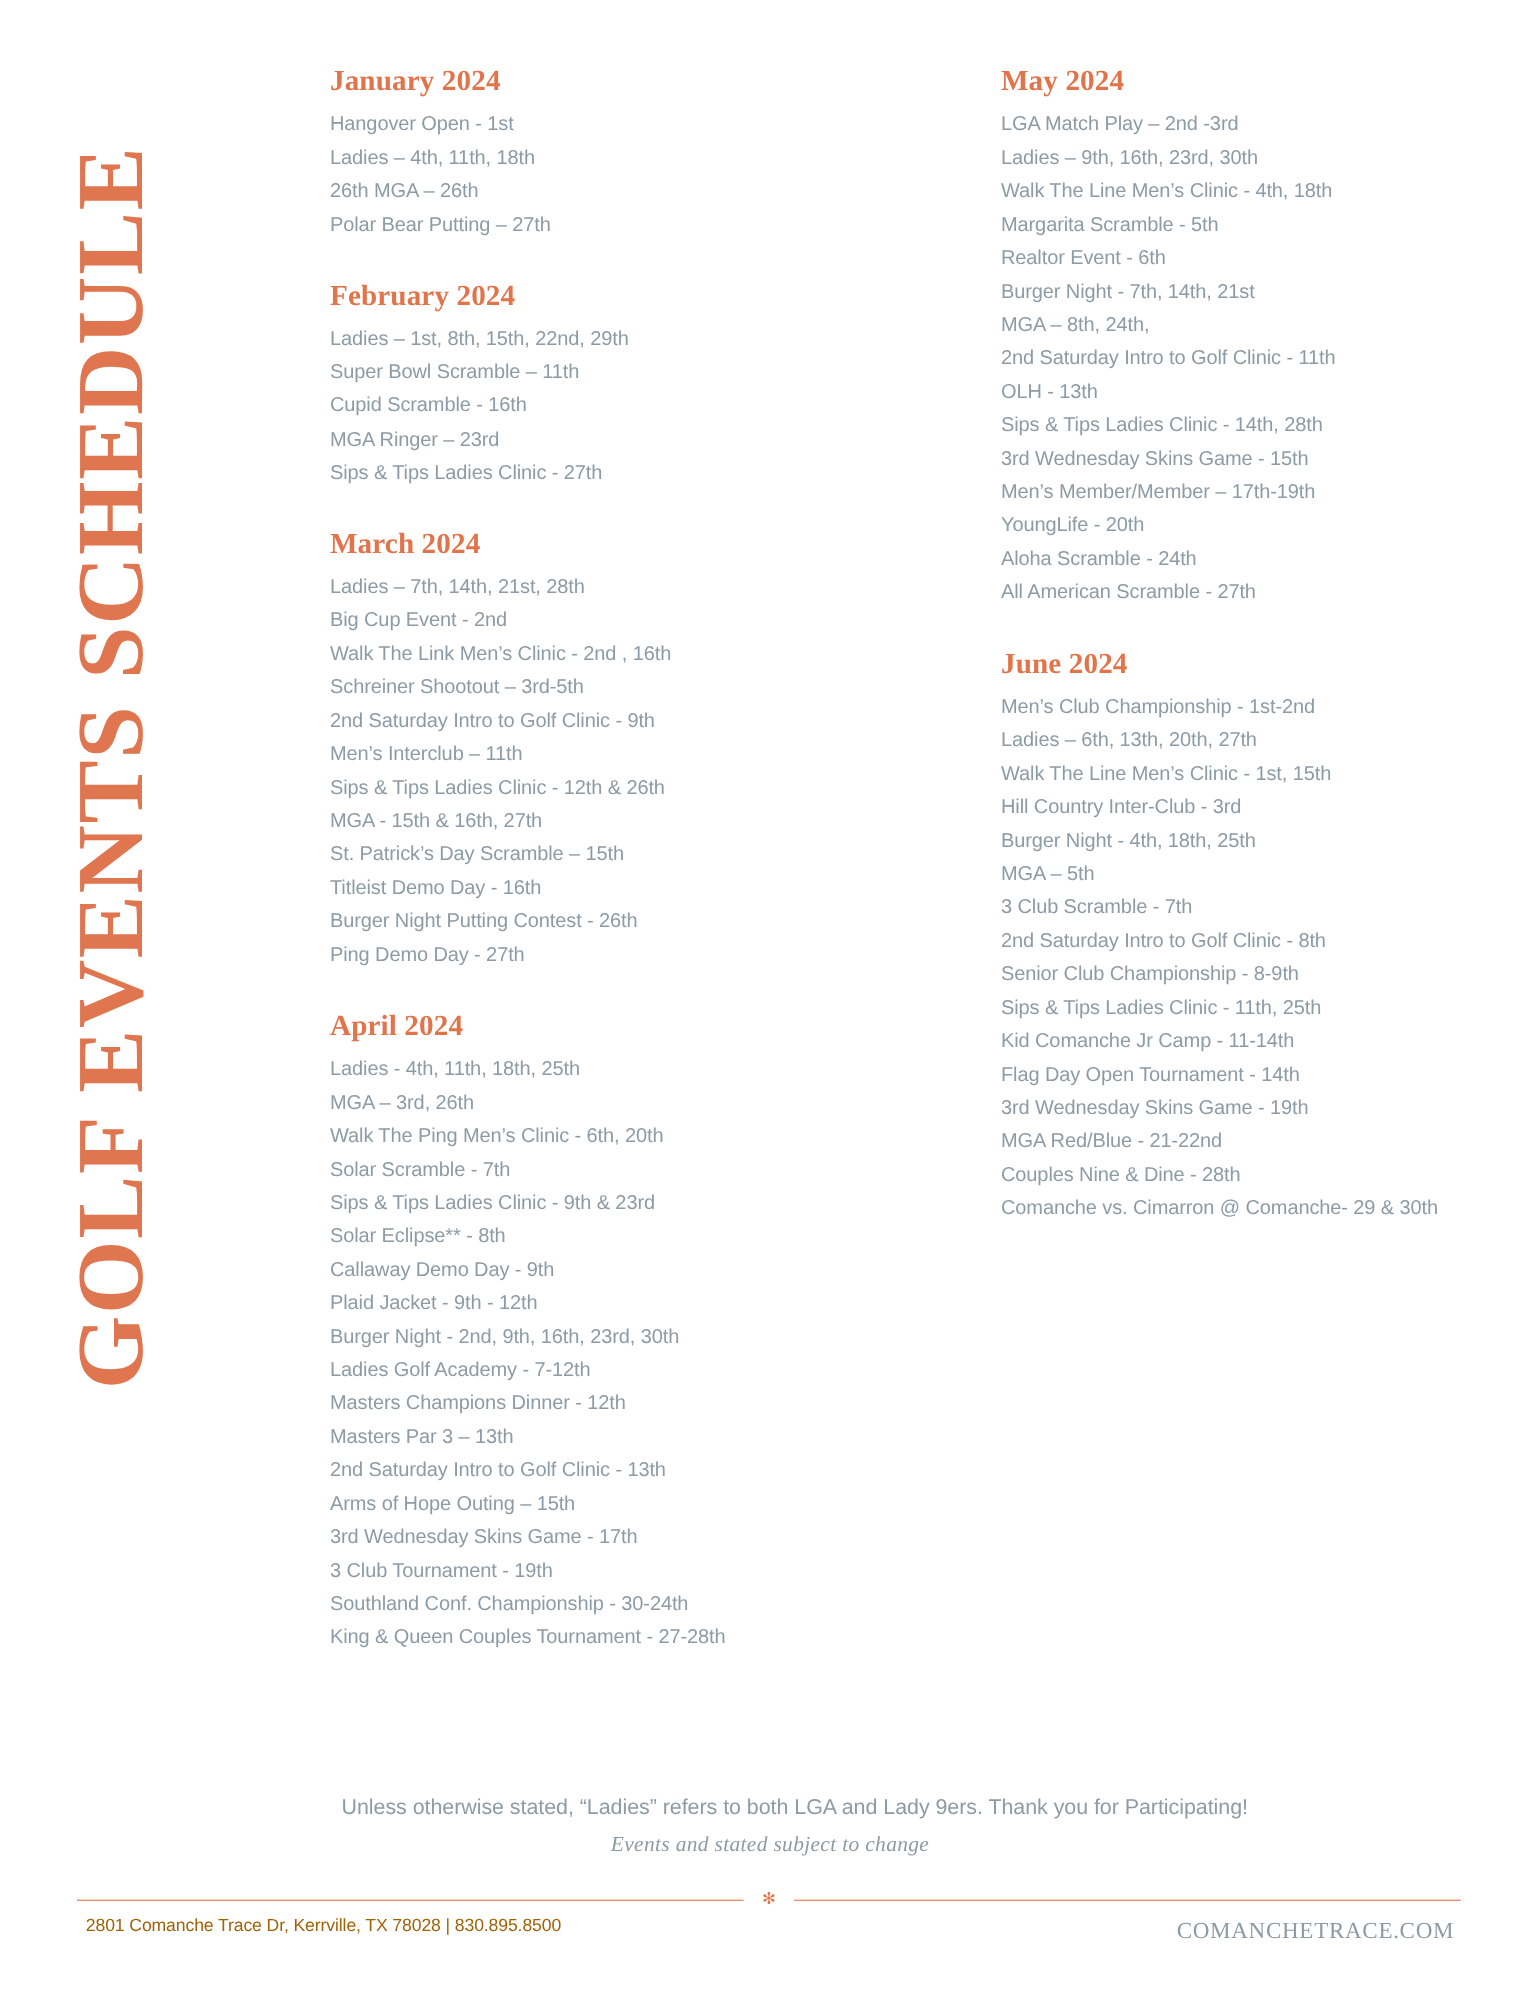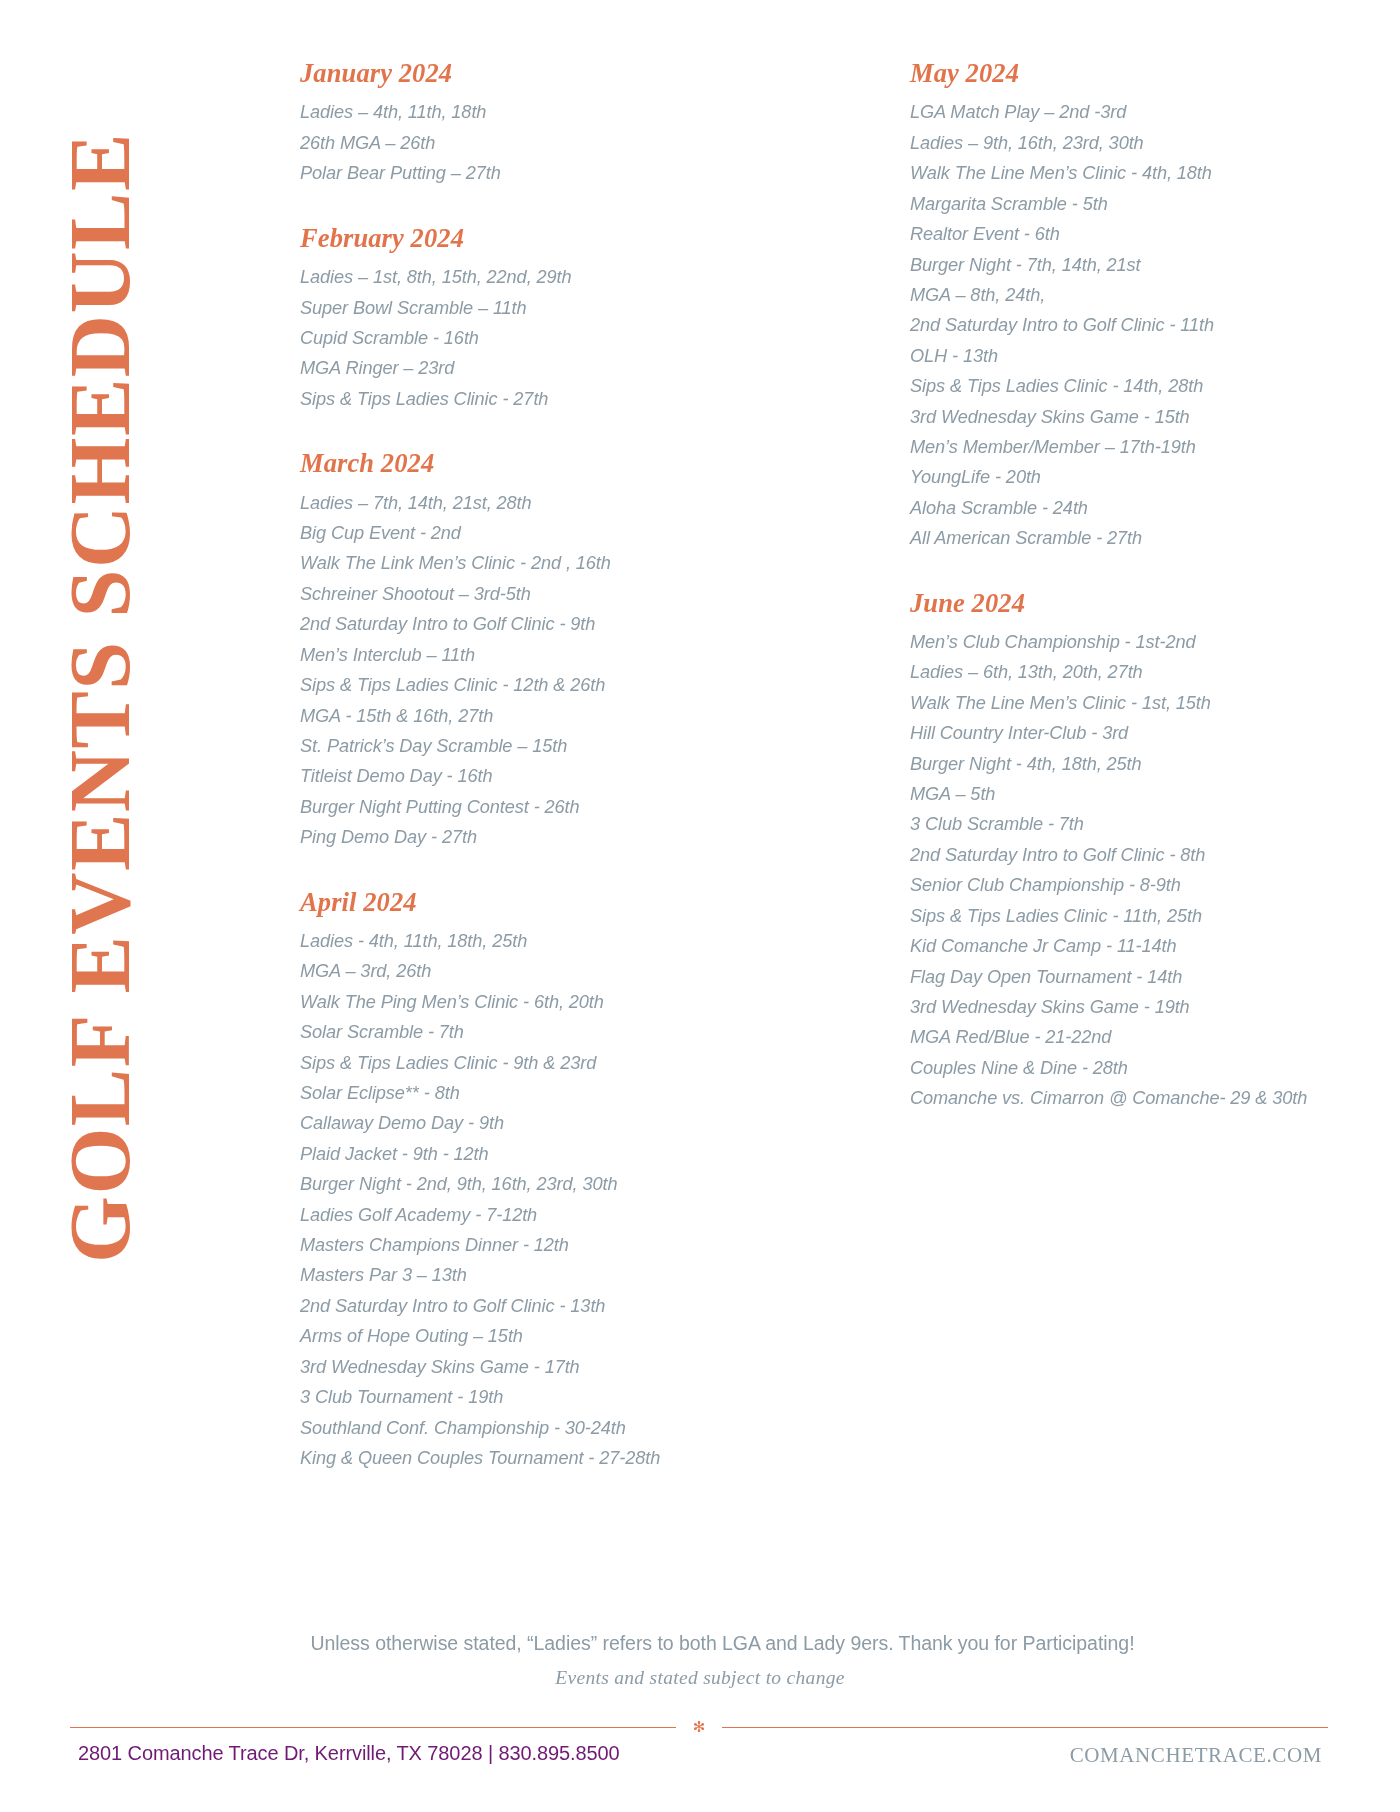--- a/index.html
+++ b/index.html
@@ -56,21 +56,20 @@
     display: flex;
     gap: 180px;
     align-items: flex-start;
   }
   .col {
     width: 430px;
   }
 
   .month {
     margin-bottom: 34px;
-    font-style: italic;
   }
   .month:last-child { margin-bottom: 0; }
 
   .month-title {
     font-family: "Liberation Serif", serif;
     font-weight: bold;
     font-size: 26.5px;
     color: #e2744b;
     margin: 0 0 9px 0;
     line-height: 1.15;
@@ -139,22 +138,22 @@
     color: #e2744b;
     font-size: 15px;
     line-height: 1;
     font-family: "Liberation Serif", serif;
   }
 
   .addr {
     position: absolute;
     top: 130px;
     left: 78px;
-    font-size: 20px;
-    color: #701a75;
+    font-size: 16px;
+    color: #a16207;
     font-family: "Liberation Sans", sans-serif;
     letter-spacing: -0.1px;
   }
   .site {
     position: absolute;
     top: 131px;
     right: 78px;
     font-size: 21px;
     color: #8c9ba5;
     font-family: "Liberation Serif", serif;
@@ -168,20 +167,21 @@
 <div class="page">
 
   <div class="side-title-wrap">
     <div class="side-title">GOLF EVENTS SCHEDULE</div>
   </div>
 
   <div class="columns">
     <div class="col" id="col-0">
         <div class="month">
           <div class="month-title">January 2024</div>
+          <div class="event">Hangover Open - 1st</div>
           <div class="event">Ladies – 4th, 11th, 18th</div>
           <div class="event">26th MGA – 26th</div>
           <div class="event">Polar Bear Putting – 27th</div>
         </div>
         <div class="month">
           <div class="month-title">February 2024</div>
           <div class="event">Ladies – 1st, 8th, 15th, 22nd, 29th</div>
           <div class="event">Super Bowl Scramble – 11th</div>
           <div class="event">Cupid Scramble - 16th</div>
           <div class="event">MGA Ringer – 23rd</div>

